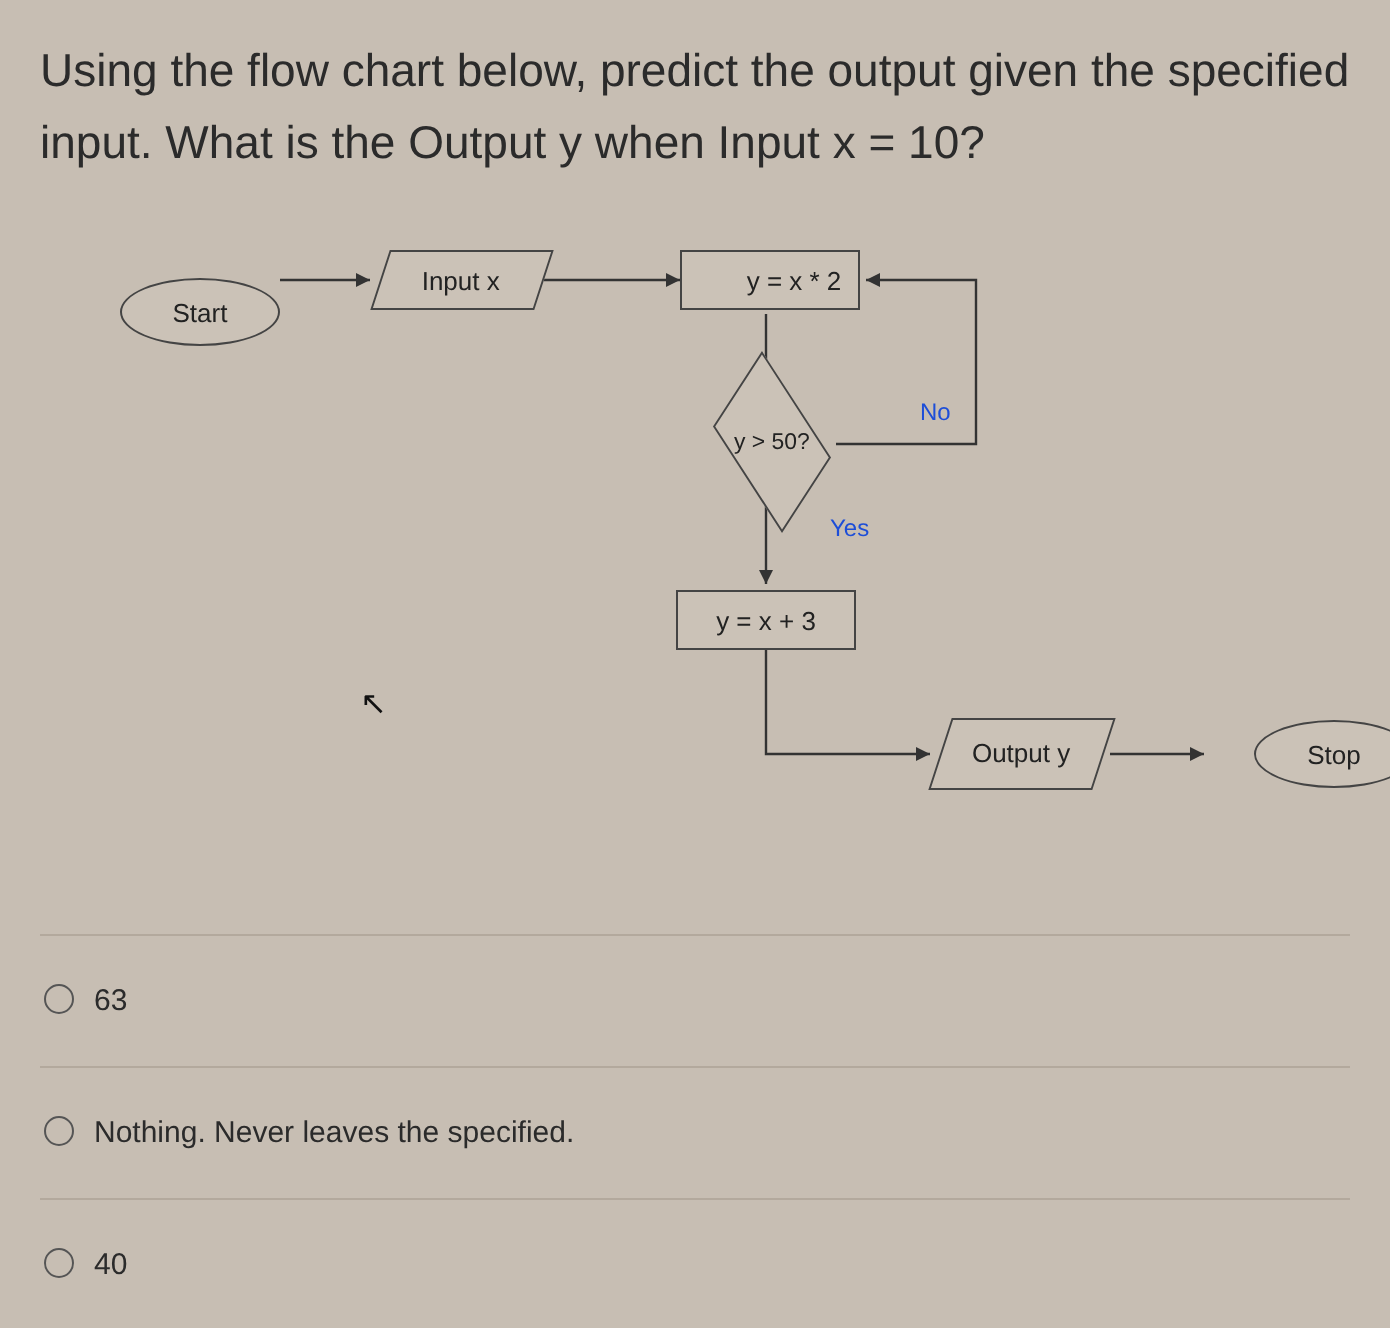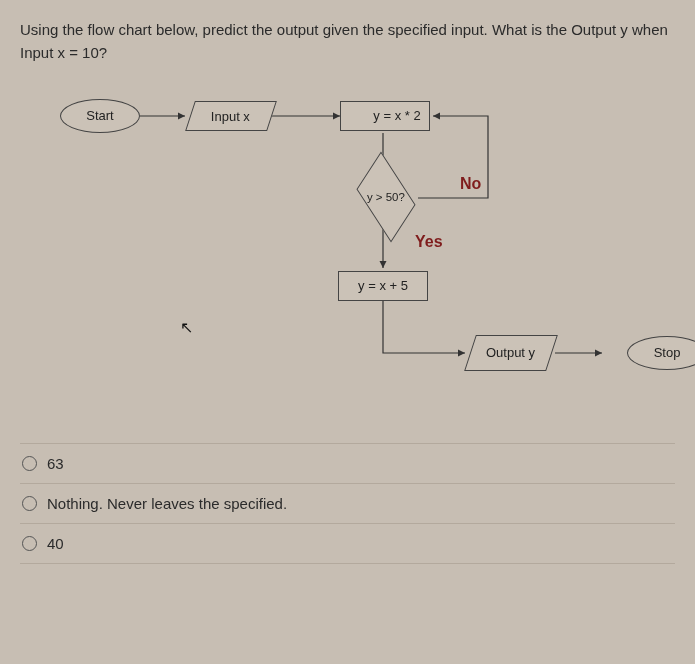--- a/index.html
+++ b/index.html
@@ -10,21 +10,21 @@
     font-family: Arial, sans-serif;
     width: 695px;
     height: 664px;
     overflow: hidden;
   }
   .page {
     padding: 18px 20px;
     color: #2b2b2b;
   }
   .question {
-    font-size: 15px;
+    font-size: 23px;
     line-height: 1.55;
     font-weight: 500;
     margin-bottom: 18px;
   }
   .flow-area {
     position: relative;
     width: 660px;
     height: 330px;
     margin-bottom: 30px;
   }
@@ -59,37 +59,35 @@
     border: 1px solid #444;
     transform: rotate(45deg) skew(12deg,12deg);
   }
   .diamond span {
     position: absolute;
     transform: skew(-12deg,-12deg) rotate(-45deg);
     font-size: 12px;
   }
   .flow-label {
     position: absolute;
-    font-size: 16px;
-    color: #7f1d1d;
-    font-weight: bold;
+    font-size: 12px;
+    color: #1d4ed8;
   }
   .cursor {
     position: absolute;
     font-size: 16px;
     color: #111;
   }
   .answers {
     margin-top: 10px;
   }
   .answer-row {
     border-bottom: 1px solid #b3a99d;
-    padding: 11px 2px;
+    padding: 24px 2px;
     display: flex;
-    align-items: center;
     gap: 10px;
     font-size: 15px;
   }
   .answer-row:first-child { border-top: 1px solid #b3a99d; }
   .radio {
     width: 15px; height: 15px;
     border: 1.5px solid #555;
     border-radius: 50%;
     flex: 0 0 auto;
   }
@@ -116,41 +114,41 @@
 
       <polyline points="398,115 468,115 468,33 413,33" fill="none" stroke="#333" stroke-width="1.2" marker-end="url(#arrow)"></polyline>
 
       <line x1="363" y1="142" x2="363" y2="185" stroke="#333" stroke-width="1.2" marker-end="url(#arrow)"></line>
 
       <polyline points="363,218 363,270 445,270" fill="none" stroke="#333" stroke-width="1.2" marker-end="url(#arrow)"></polyline>
 
       <line x1="535" y1="270" x2="582" y2="270" stroke="#333" stroke-width="1.2" marker-end="url(#arrow)"></line>
     </svg>
 
-    <div class="node oval" style="left:40px; top:16px;">
+    <div class="node oval" style="left:40px; top:32px;">
       <span>Start</span>
     </div>
 
     <div class="node parallelogram" style="left:170px; top:18px;">
       <span>Input x</span>
     </div>
 
     <div class="node rect" style="left:320px; top:18px;padding-left:24px;">
       <span>y = x * 2</span>
     </div>
 
     <div class="node diamond" style="left:335px; top:92px;">
       <span>y &gt; 50?</span>
     </div>
 
     <div class="flow-label" style="left:440px; top:92px;">No</div>
     <div class="flow-label" style="left:395px; top:150px;">Yes</div>
 
     <div class="node rect" style="left:318px; top:188px;">
-      <span>y = x + 5</span>
+      <span>y = x + 3</span>
     </div>
 
     <div class="node parallelogram" style="left:450px; top:252px; height:36px; line-height:1.1;">
       <span>Output y</span>
     </div>
 
     <div class="node oval" style="left:607px; top:253px;">
       <span>Stop</span>
     </div>
 

